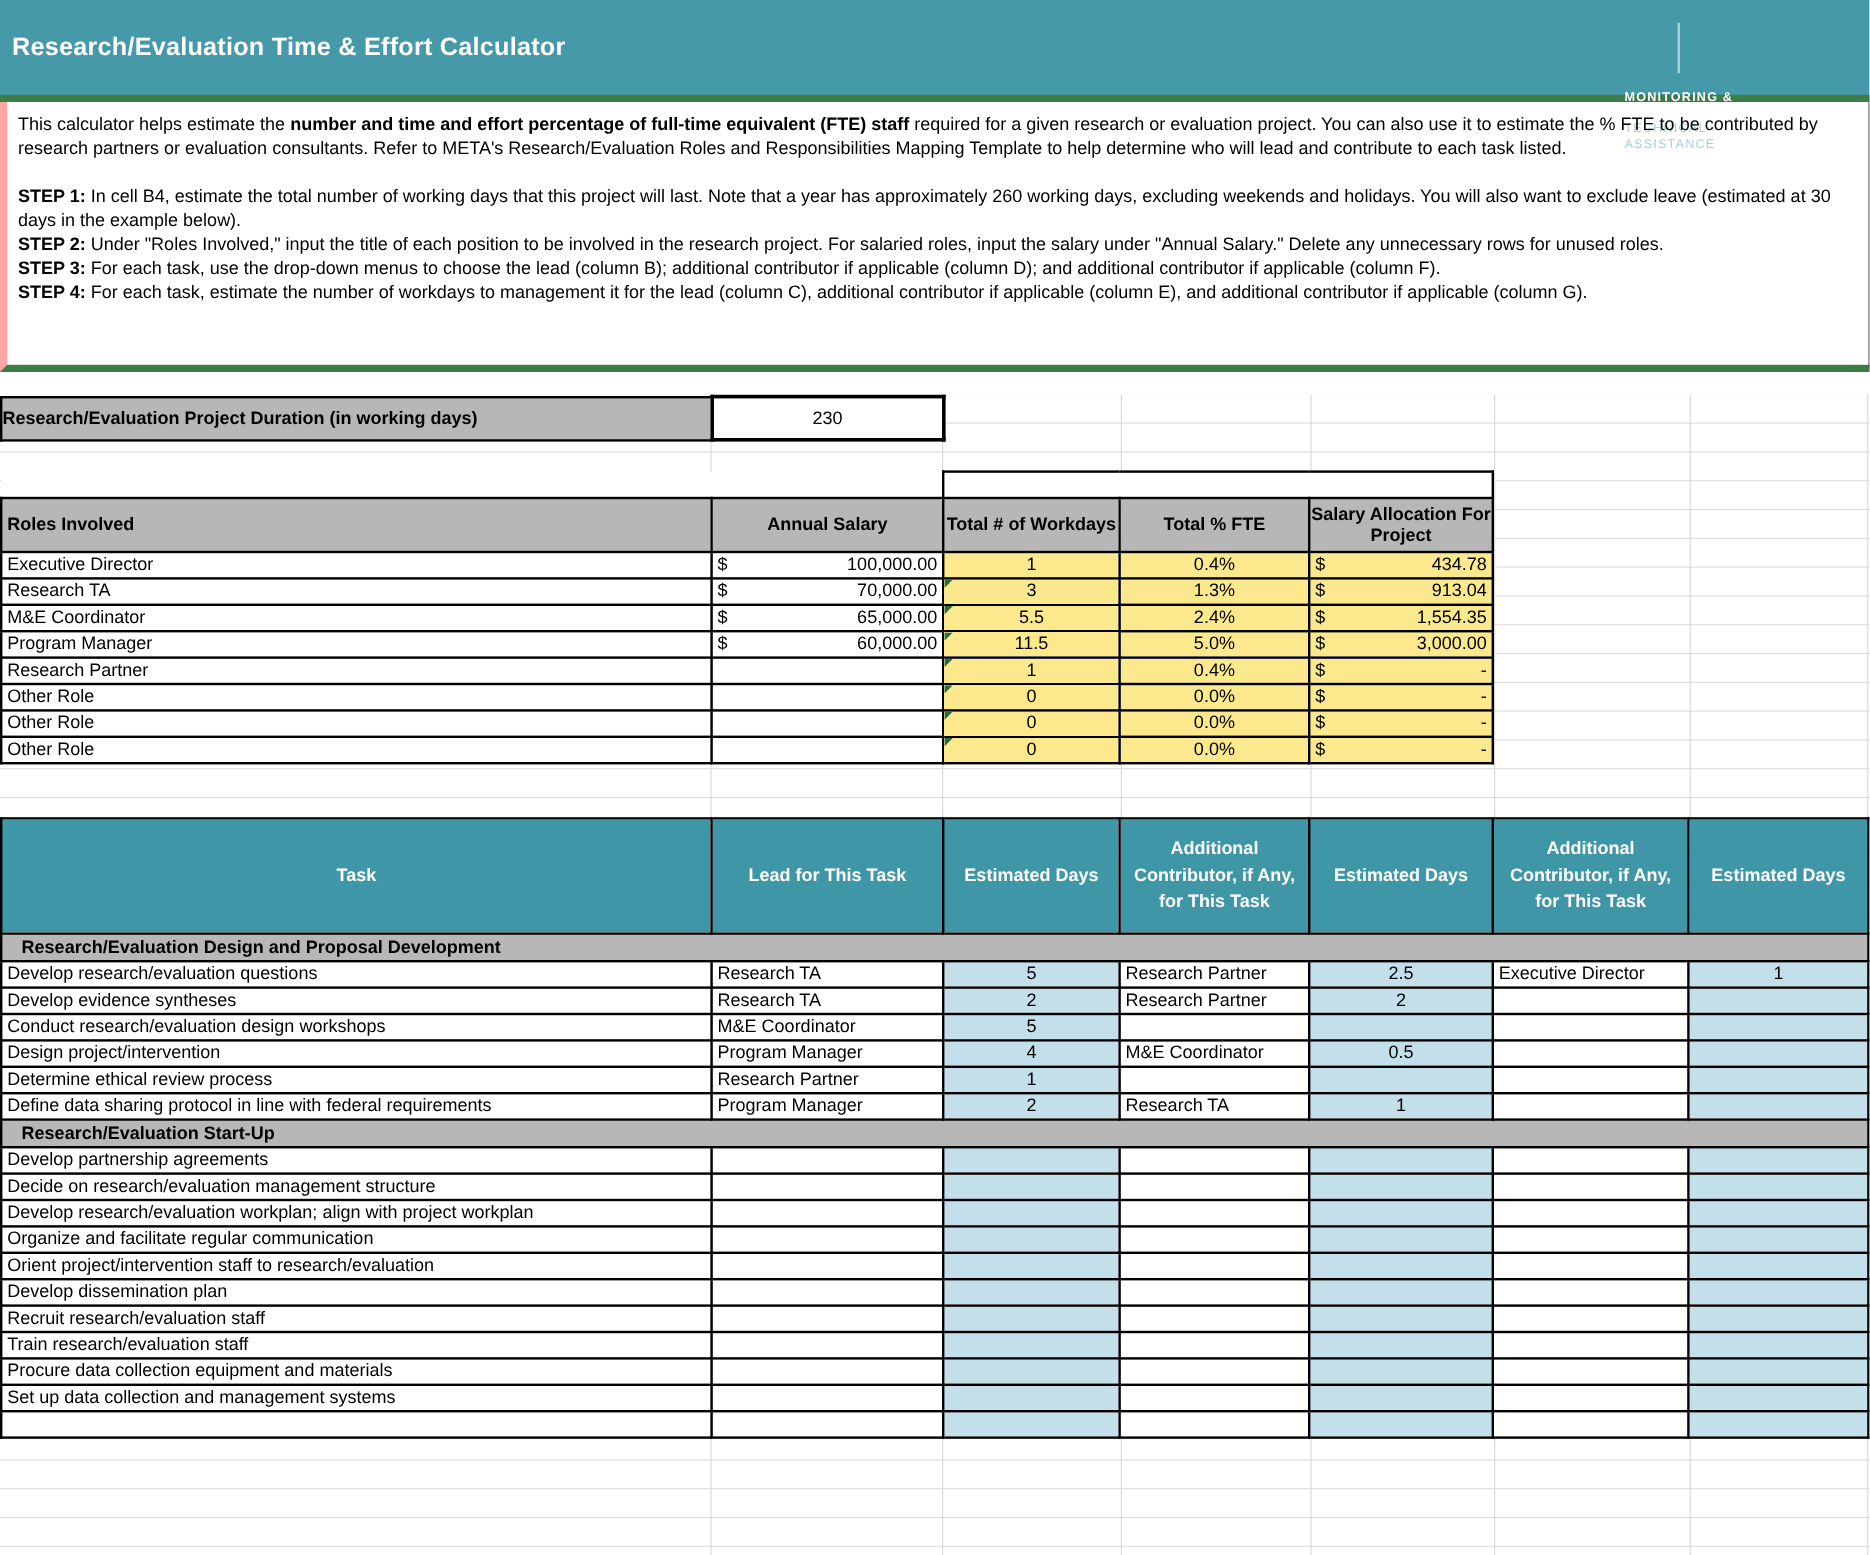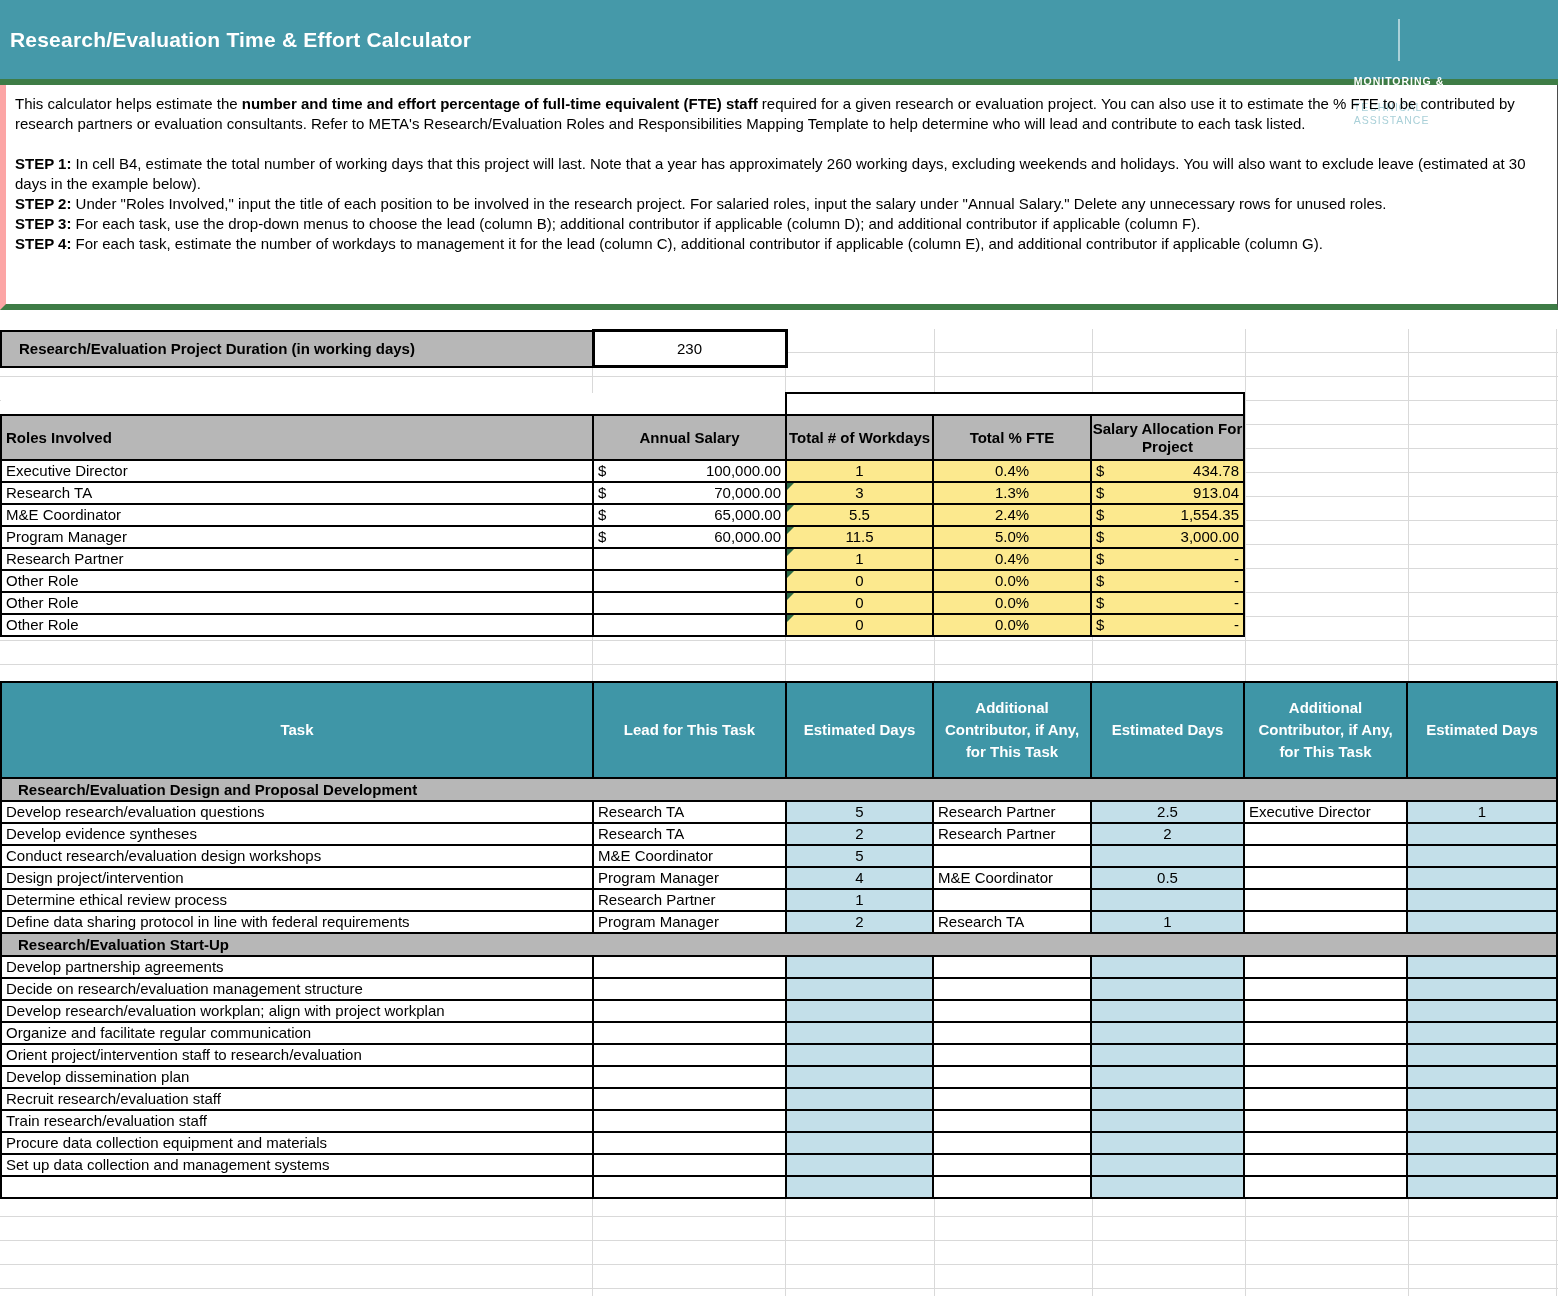--- a/index.html
+++ b/index.html
@@ -52,21 +52,21 @@
     background-repeat:no-repeat,no-repeat,no-repeat,no-repeat,no-repeat,no-repeat,no-repeat,repeat;
   }
 
   table { border-collapse:collapse; table-layout:fixed; }
   td, th { border:2px solid #000; font-size:15px; overflow:hidden; }
 
   
   .duration-table { margin-top:19px; width:785px; }
   .duration-label {
     width:592px; height:36px; background:#b7b7b7; font-weight:bold;
-    text-align:left; padding-left:17px;
+    text-align:left; padding-left:0;
   }
   .duration-value { width:193px; background:#fff; text-align:center; border-width:3px; }
 
   
   .roles-table { margin-top:24px; width:1243px; }
   .ghost { border:none; background:transparent; }
   .teal-band {
     background:#3f96a7; color:#fff; font-weight:bold; text-align:center; height:28px;
   }
   .roles-head th { background:#b7b7b7; height:45px; font-weight:bold; text-align:center; line-height:18px; }

